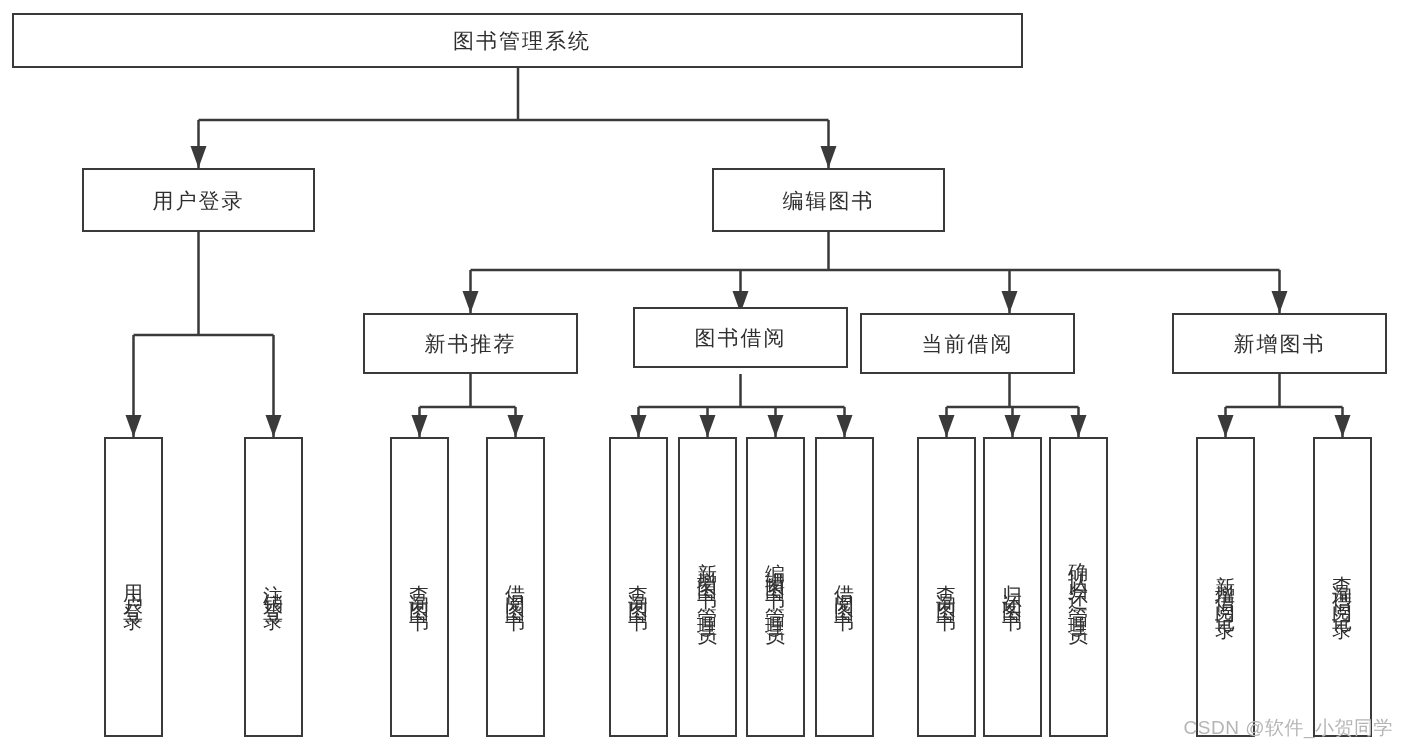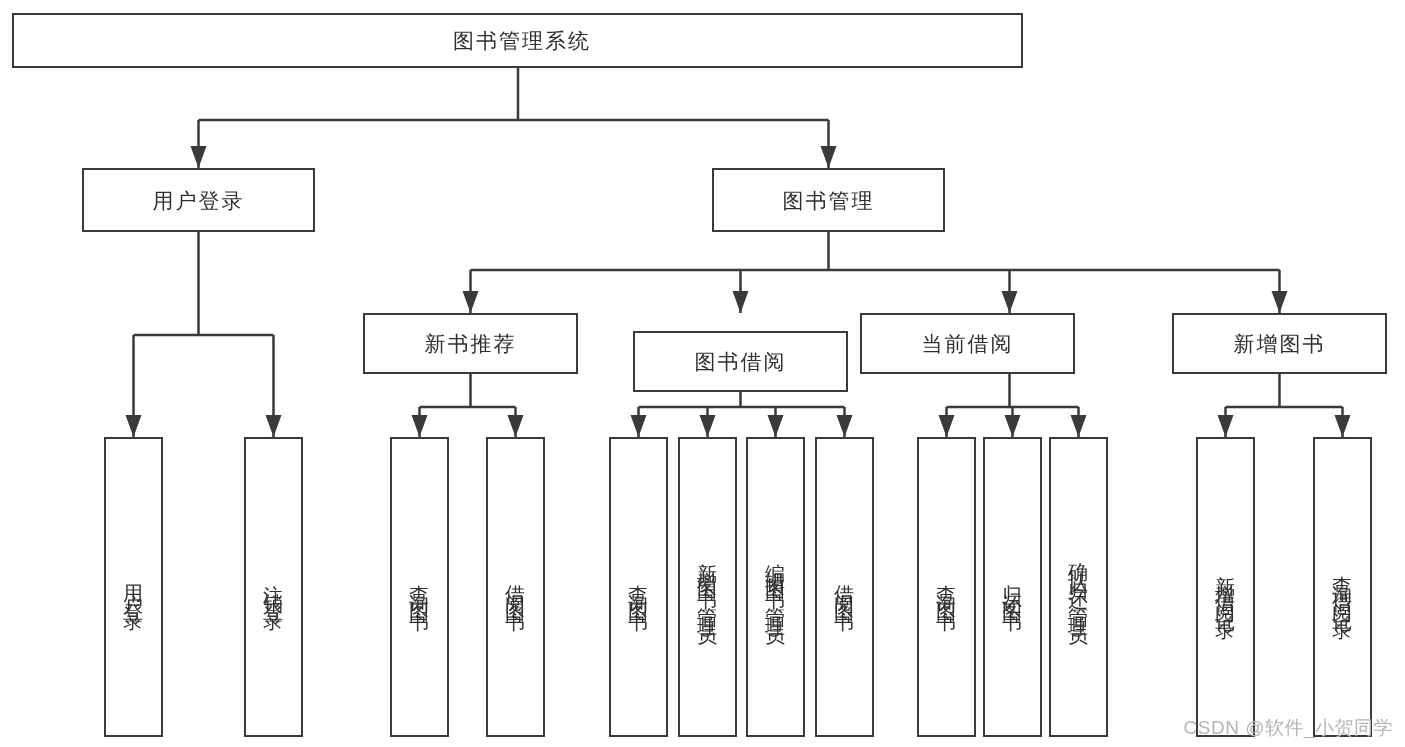--- a/index.html
+++ b/index.html
@@ -122,27 +122,27 @@
   </svg>
 
   <div class="node" style="left:12px;top:13px;width:1011px;height:55px;padding-left:9px;">
     <span class="lbl">图书管理系统</span>
   </div>
 
   <div class="node branch" style="left:82px;top:168px;">
     <span class="lbl">用户登录</span>
   </div>
   <div class="node branch" style="left:712px;top:168px;">
-    <span class="lbl">图书管理</span>
+    <span class="lbl">编辑图书</span>
   </div>
 
   <div class="node module" style="left:363px;top:313px;">
     <span class="lbl">新书推荐</span>
   </div>
-  <div class="node module" style="left:633px;top:331px;">
+  <div class="node module" style="left:633px;top:307px;">
     <span class="lbl">图书借阅</span>
   </div>
   <div class="node module" style="left:860px;top:313px;">
     <span class="lbl">当前借阅</span>
   </div>
   <div class="node module" style="left:1172px;top:313px;">
     <span class="lbl">新增图书</span>
   </div>
 
   <div class="node leaf" style="left:104px;top:437px;">

